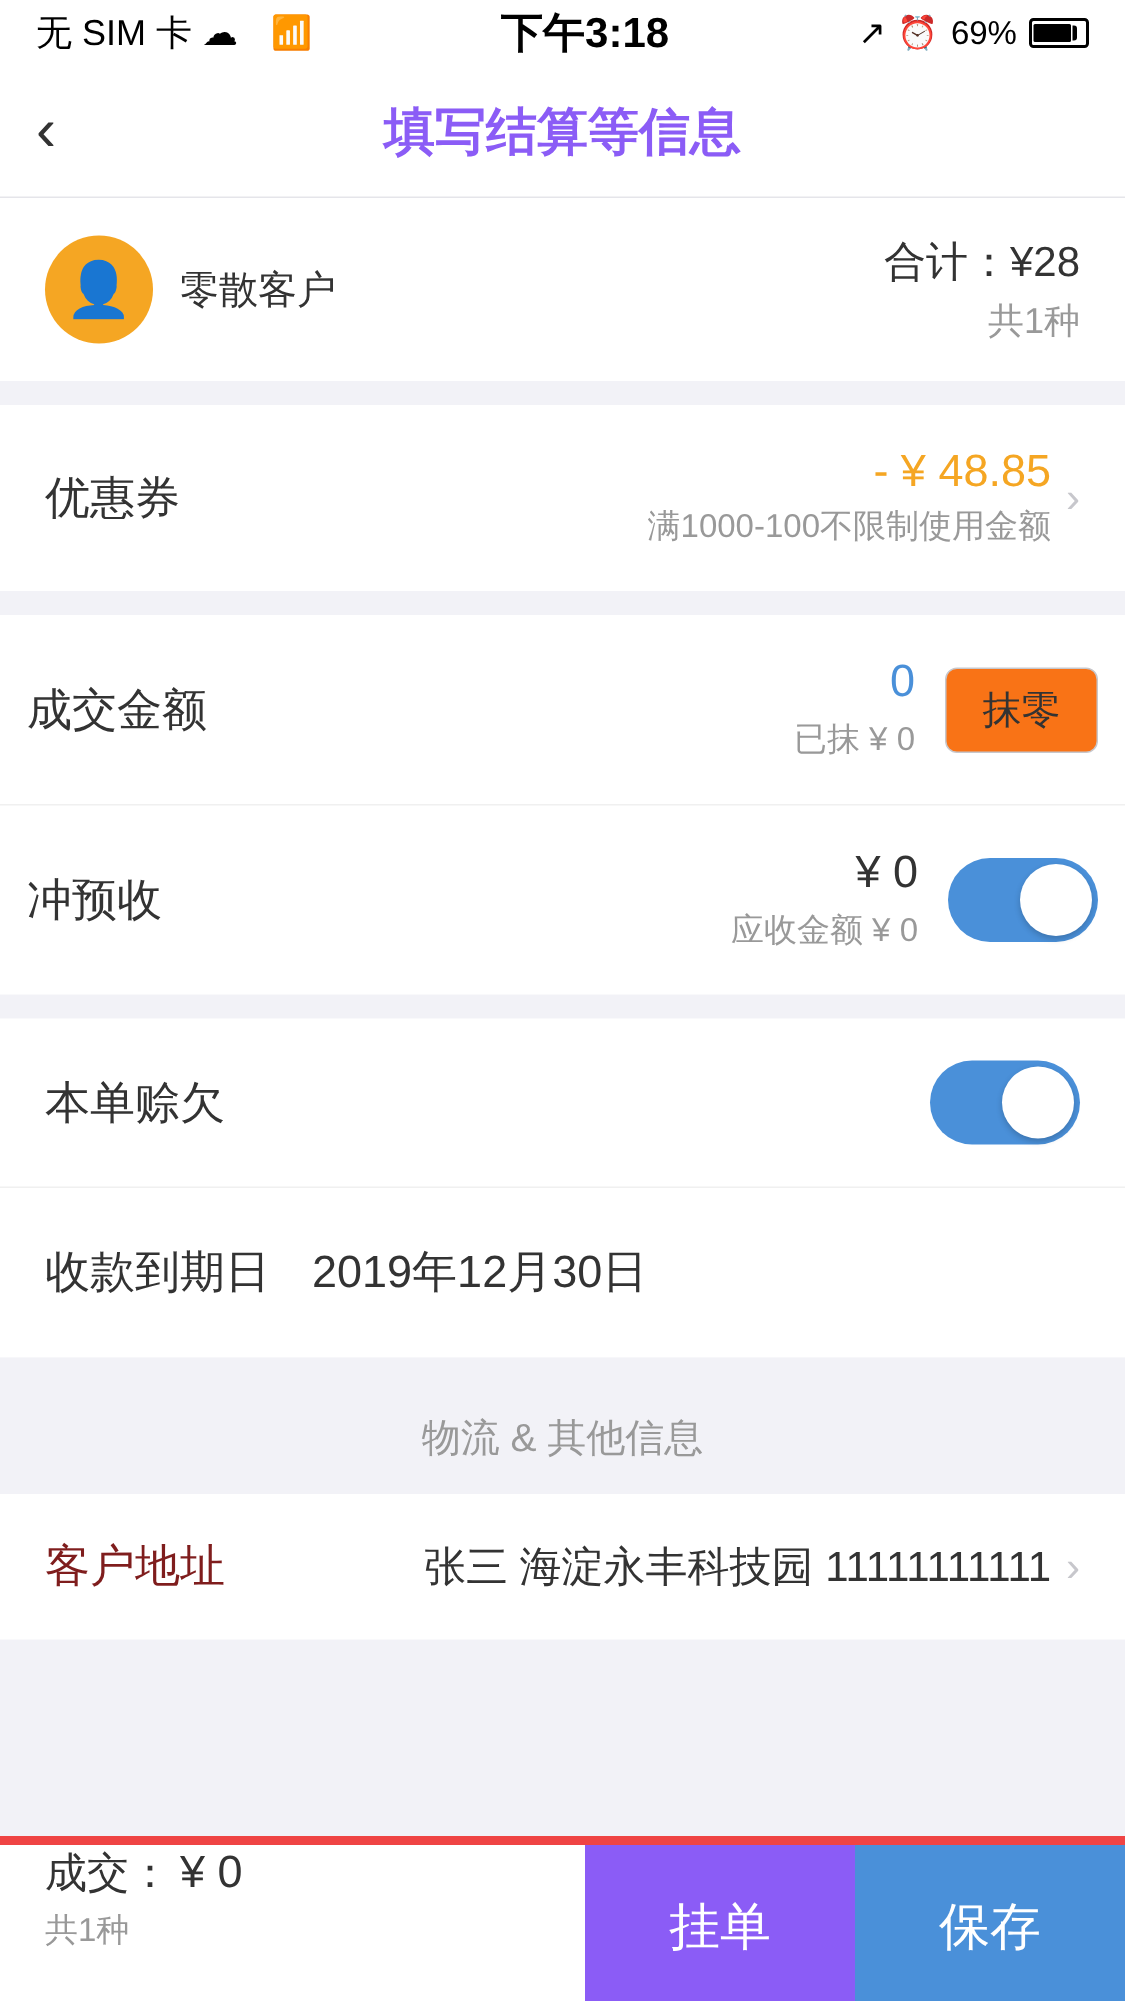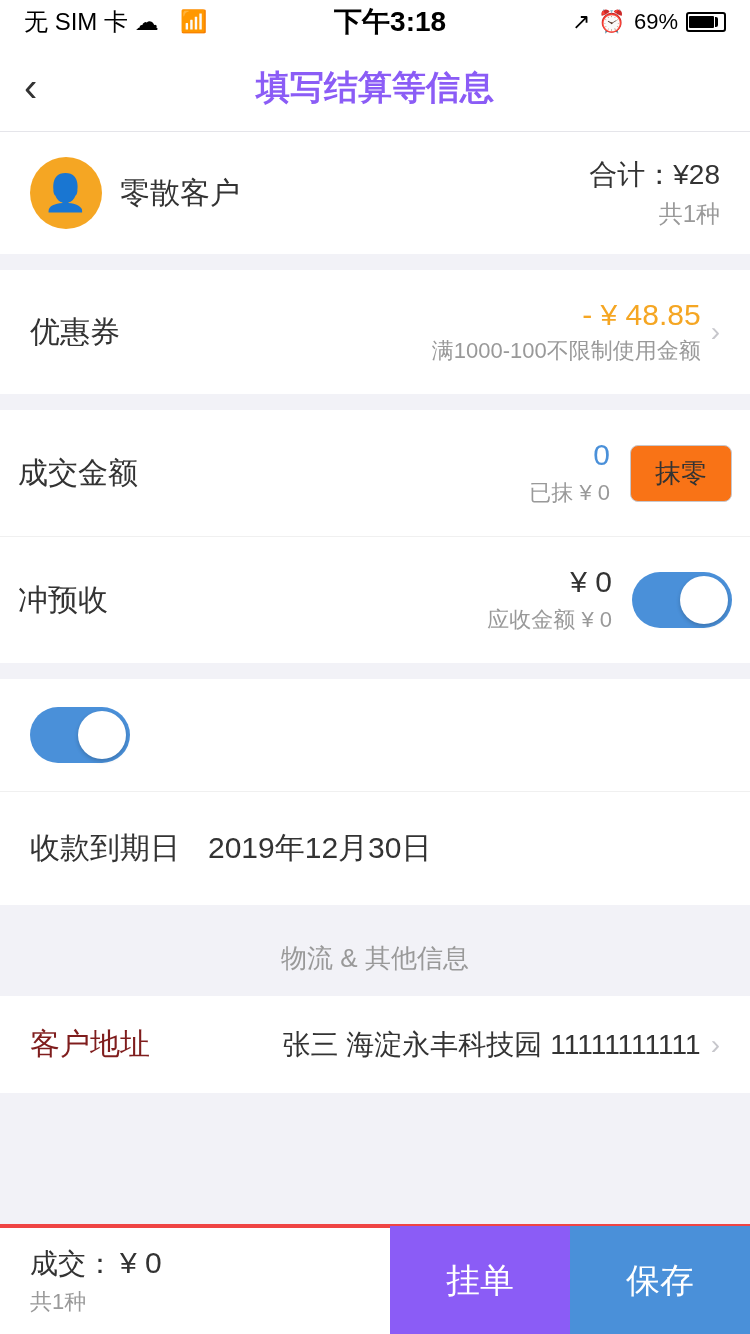--- a/index.html
+++ b/index.html
@@ -77,21 +77,21 @@
       height: 72px;
       background: #f5a623;
       border-radius: 50%;
       display: flex;
       align-items: center;
       justify-content: center;
       color: #fff;
       font-size: 36px;
     }
     .customer-name {
-      font-size: 30px;
+      font-size: 26px;
       color: #333;
     }
     .customer-right {
       text-align: right;
     }
     .customer-total {
       font-size: 28px;
       color: #333;
     }
     .customer-count {
@@ -291,22 +291,22 @@
 
     
     .bottom-bar {
       position: fixed;
       bottom: 0;
       left: 0;
       width: 750px;
       height: 110px;
       background: #fff;
       display: flex;
-      align-items: center;
-      border-top: 4px solid #ef4444;
+      align-items: flex-start;
+      border-top: 6px solid #ef4444;
     }
     .bottom-info {
       flex: 1;
       padding: 0 30px;
     }
     .bottom-deal {
       font-size: 28px;
       color: #333;
       display: flex;
       align-items: baseline;
@@ -447,20 +447,21 @@
         </div>
         <div class="toggle-switch">
           <div class="toggle-knob"></div>
         </div>
       </div>
     </div>
   </div>
 
   <div class="debt-section">
     <div class="debt-row">
+      <span class="debt-label">本单赊欠</span>
       <div class="toggle-switch">
         <div class="toggle-knob"></div>
       </div>
     </div>
 
     <div class="due-date-row">
       <span class="due-date-label">收款到期日</span>
       <span class="due-date-value">2019年12月30日</span>
     </div>
   </div>

